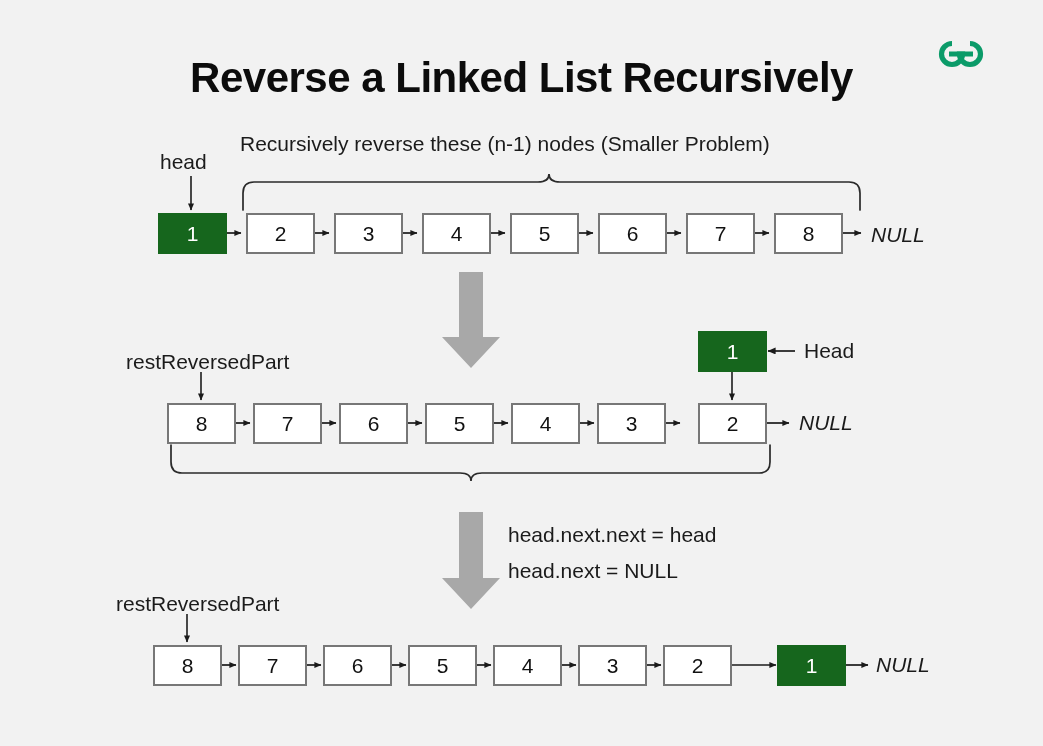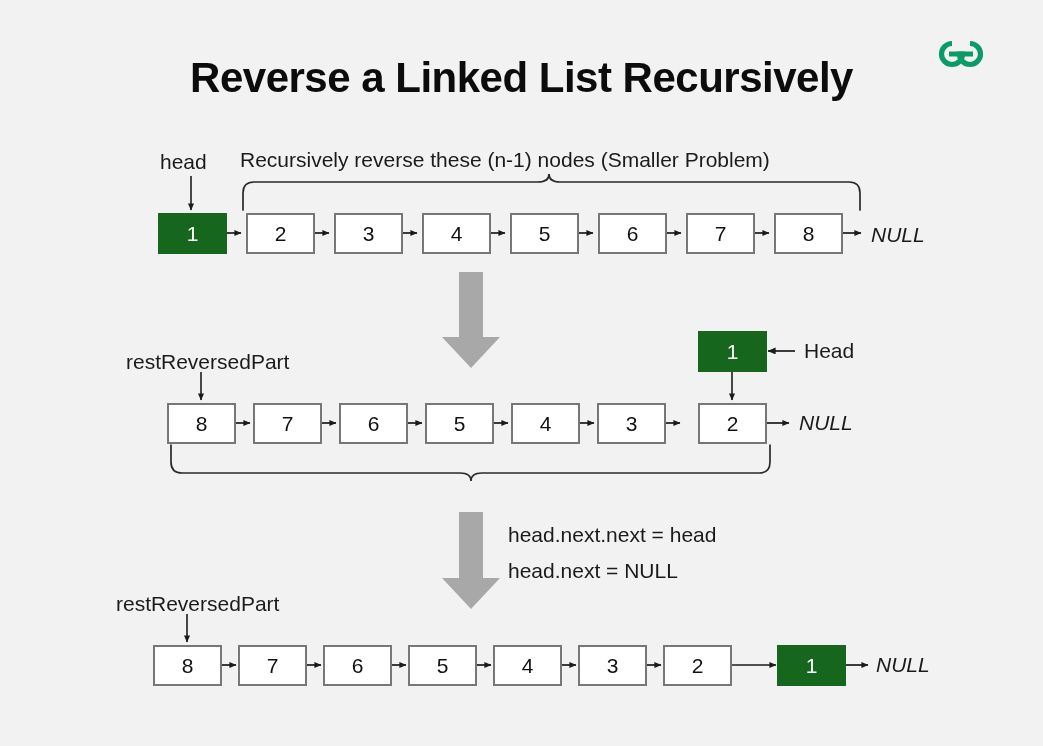--- a/index.html
+++ b/index.html
@@ -54,21 +54,20 @@
     font-size: 21px;
     color: #1b1b1b;
     white-space: nowrap;
     line-height: 1;
   }
 
   #caption-row1 {
     left: 240px;
     top: 133px;
     font-size: 21px;
-    margin-top: 16px;
   }
   #head-label-1 { left: 160px; top: 151px; }
   #rest-label-mid { left: 126px; top: 351px; }
   #head-label-mid { left: 804px; top: 340px; }
   #rest-label-bottom { left: 116px; top: 593px; }
 
   #code-line-1 { left: 508px; top: 524px; font-size: 21px; }
   #code-line-2 { left: 508px; top: 560px; font-size: 21px; }
 
   

